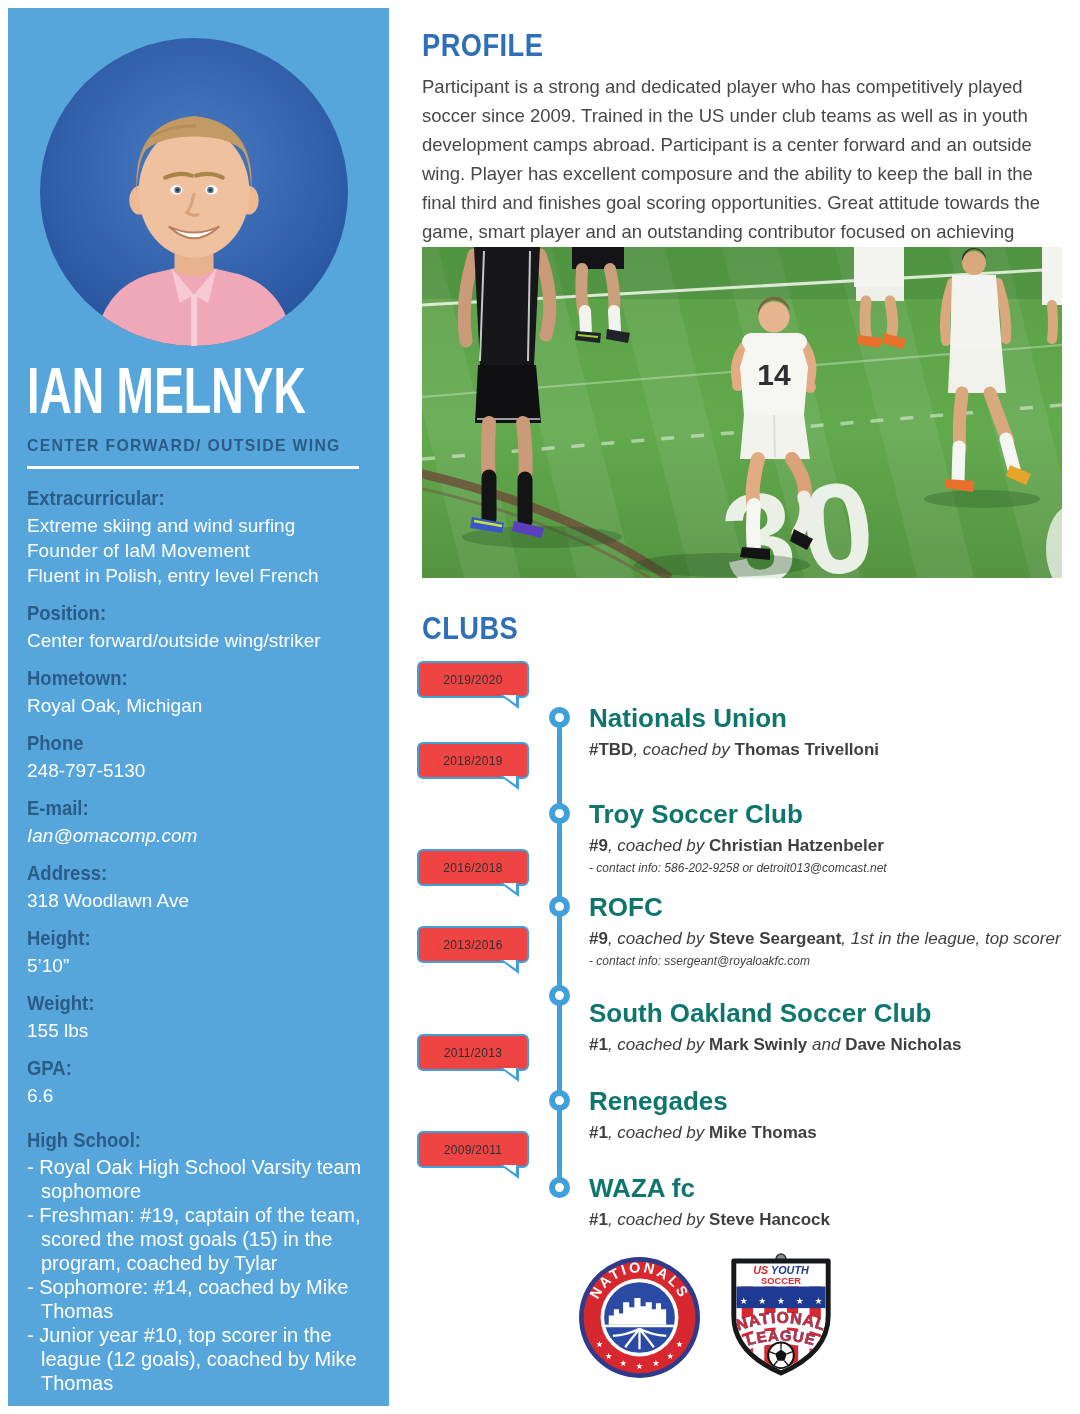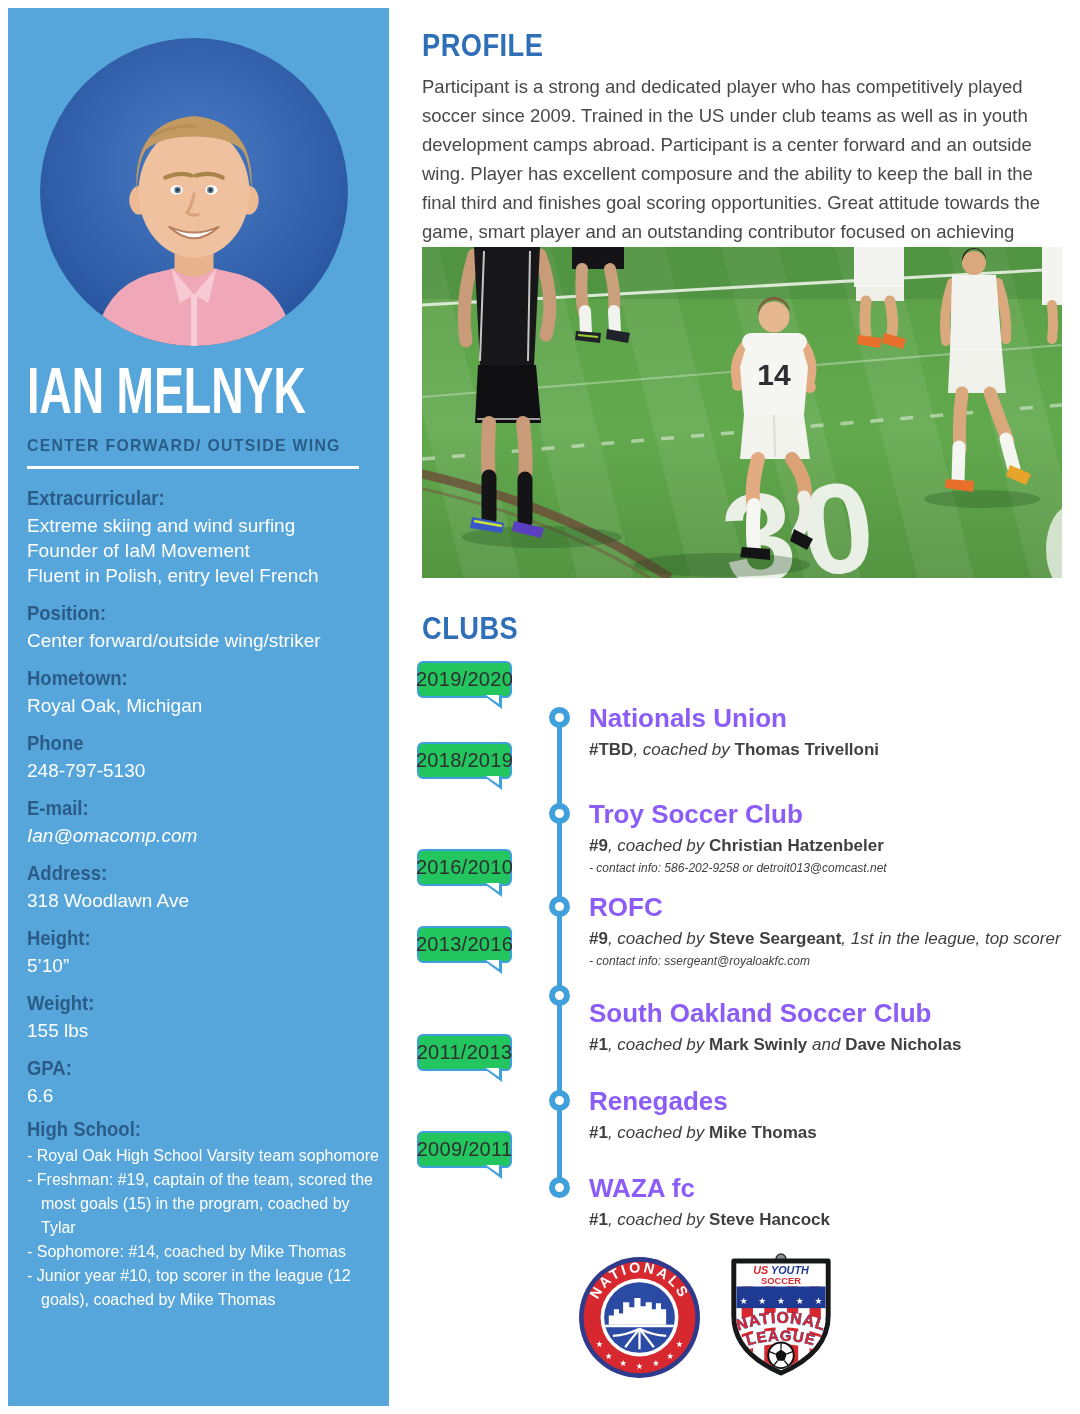--- a/index.html
+++ b/index.html
@@ -20,57 +20,57 @@
   }
   .rule{position:absolute;left:19px;top:458px;width:332px;height:3px;background:#ffffff;}
   .sections{position:absolute;left:19px;top:478px;width:352px;}
   .sec{margin-bottom:13px;}
   .label{
     font-size:21px;font-weight:bold;color:#2b5c88;margin-bottom:3px;
     transform:scaleX(.88);transform-origin:left top;white-space:nowrap;
   }
   .val{font-size:19px;line-height:25px;color:#ffffff;}
   .val.em{font-style:italic;}
-  .hs-item{font-size:16px;line-height:24px;color:#ffffff;padding-left:14px;text-indent:-14px;}
+  .hs-item{font-size:20px;line-height:24px;color:#ffffff;padding-left:14px;text-indent:-14px;}
   
   .h-blue{
     color:#2e6fb8;font-weight:bold;font-size:31px;letter-spacing:.5px;
     transform:scaleX(.88);transform-origin:left top;white-space:nowrap;line-height:1;
   }
   .profile-head{position:absolute;left:422px;top:30px;}
   .profile-text{
     position:absolute;left:422px;top:72px;width:644px;
     font-size:18.5px;line-height:29px;color:#484848;
   }
   .photo-frame{position:absolute;left:422px;top:247px;width:640px;height:331px;}
   .photo-frame svg{display:block;}
   
   .clubs{position:absolute;left:417px;top:613px;width:650px;height:660px;}
   .clubs-head{position:absolute;left:5px;top:0;}
   .year{
-    position:absolute;left:0;width:95px;height:37px;background:#22c55e;
+    position:absolute;left:0;width:112px;height:37px;background:#ef4444;
     border:2px solid #3fa0dc;border-radius:6px;box-sizing:border-box;
     display:flex;align-items:center;justify-content:center;
-    font-size:20px;color:#2f2f2f;letter-spacing:.3px;
+    font-size:12px;color:#2f2f2f;letter-spacing:.3px;
   }
   .year::before{
     content:"";position:absolute;right:8px;bottom:-13px;width:19px;height:14px;
     background:#3fa0dc;clip-path:polygon(0 0,100% 0,100% 100%);
   }
   .year::after{
     content:"";position:absolute;right:11px;bottom:-8px;width:13px;height:9px;
     background:#fff;clip-path:polygon(0 0,100% 0,100% 100%);
   }
   .tl-line{position:absolute;left:140px;width:5px;border-radius:3px;background:#3fa0dc;}
   .node{
     position:absolute;left:132px;width:21px;height:21px;border-radius:50%;
     border:6px solid #3fa0dc;background:#fff;box-sizing:border-box;
   }
   .entry{position:absolute;left:172px;width:478px;}
-  .entry h3{margin:0;font-size:26px;line-height:30px;font-weight:bold;color:#8b5cf6;}
+  .entry h3{margin:0;font-size:26px;line-height:30px;font-weight:bold;color:#0f766e;}
   .sub{margin-top:5px;font-size:17px;line-height:23px;color:#3f3f3f;}
   .sub .num,.sub .coach{font-weight:bold;}
   .sub .it{font-style:italic;}
   .contact{font-size:12px;line-height:23px;color:#3f3f3f;font-style:italic;}
   
   .logo-nationals{position:absolute;left:578px;top:1256px;width:123px;height:123px;}
   .logo-shield{position:absolute;left:722px;top:1250px;width:118px;height:132px;}
 </style>
 </head>
 <body>
@@ -146,21 +146,21 @@
       <div class="val">318 Woodlawn Ave</div>
     </div>
     <div class="sec">
       <div class="label">Height:</div>
       <div class="val">5’10”</div>
     </div>
     <div class="sec">
       <div class="label">Weight:</div>
       <div class="val">155 lbs</div>
     </div>
-    <div class="sec" style="margin-bottom:9px;">
+    <div class="sec" style="margin-bottom:20px;">
       <div class="label">GPA:</div>
       <div class="val">6.6</div>
     </div>
     <div class="sec">
       <div class="label">High School:</div>
       <div class="hs-item">- Royal Oak High School Varsity team sophomore</div>
       <div class="hs-item">- Freshman: #19, captain of the team, scored the most goals (15) in the program, coached by Tylar</div>
       <div class="hs-item">- Sophomore: #14, coached by Mike Thomas</div>
       <div class="hs-item">- Junior year #10, top scorer in the league (12 goals), coached by Mike Thomas</div>
     </div>
@@ -278,21 +278,21 @@
     <path d="M588,218 l21,9 l-5,11 l-20,-9 z" fill="#e8a32a"></path>
   </g>
 </svg>
 </div>
 
 <div class="clubs">
   <div class="h-blue clubs-head">CLUBS</div>
 
   <div class="year" style="top:48px">2019/2020</div>
   <div class="year" style="top:129px">2018/2019</div>
-  <div class="year" style="top:236px">2016/2010</div>
+  <div class="year" style="top:236px">2016/2018</div>
   <div class="year" style="top:313px">2013/2016</div>
   <div class="year" style="top:421px">2011/2013</div>
   <div class="year" style="top:518px">2009/2011</div>
 
   <div class="tl-line" style="top:104px;height:470px"></div>
   <div class="node" style="top:94px"></div>
   <div class="node" style="top:190px"></div>
   <div class="node" style="top:283px"></div>
   <div class="node" style="top:372px"></div>
   <div class="node" style="top:477px"></div>

